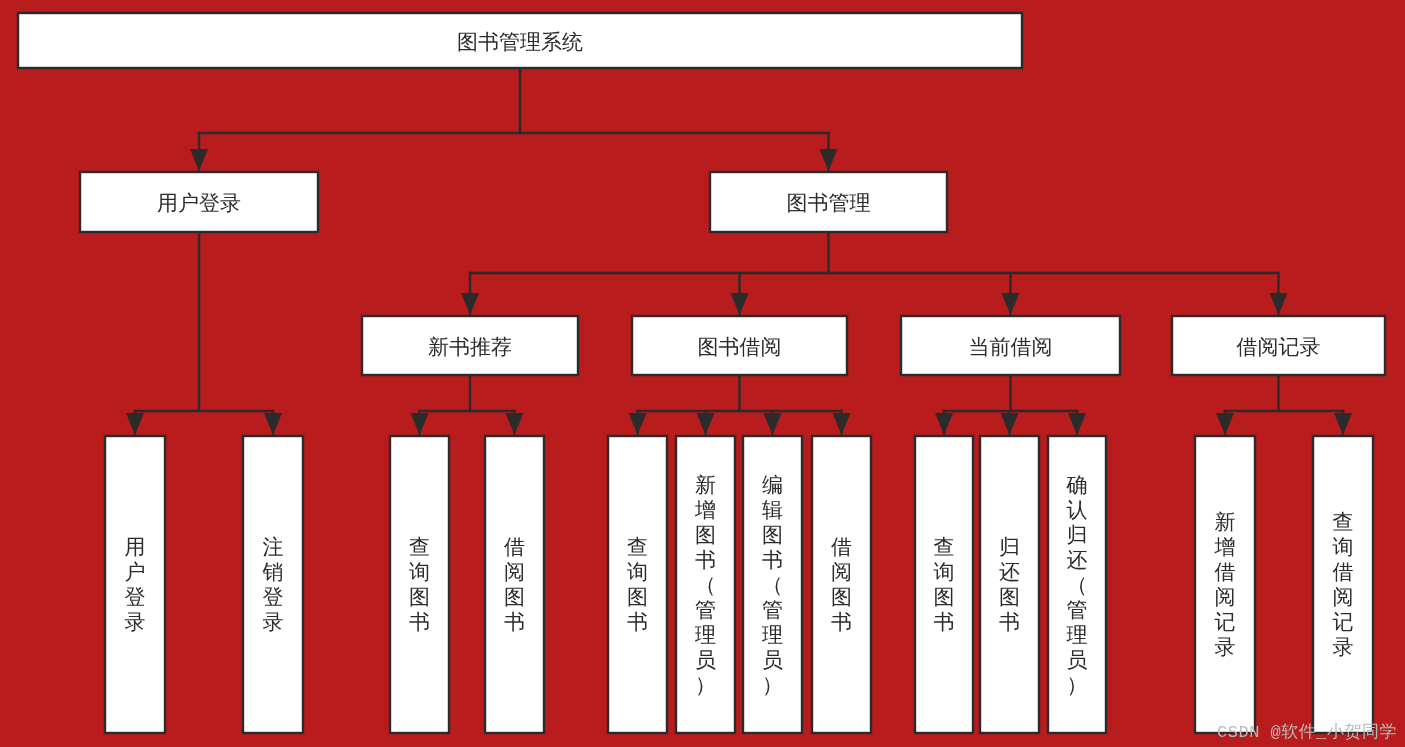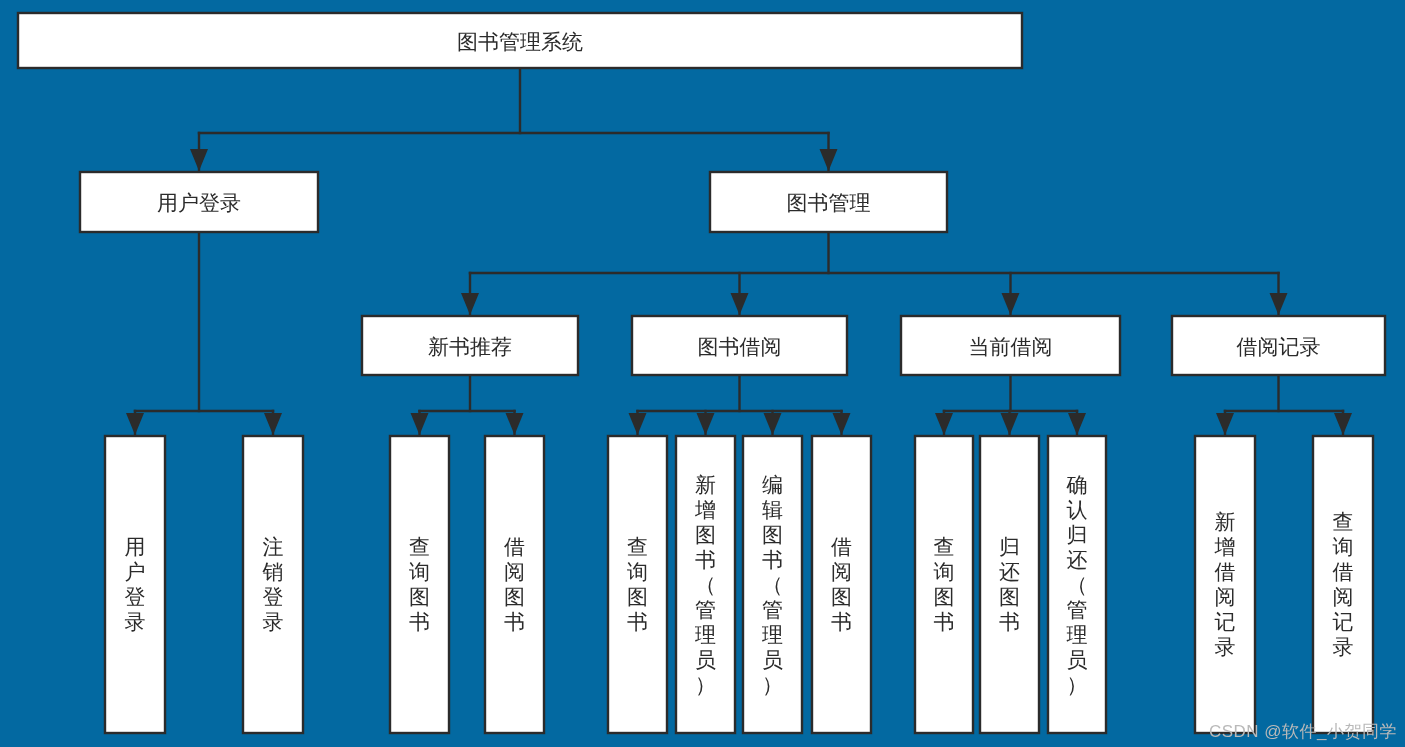--- a/index.html
+++ b/index.html
@@ -10,21 +10,21 @@
   body {
     width: 1405px;
     height: 747px;
     font-family: "DejaVu Sans", "Liberation Sans", sans-serif;
     overflow: hidden;
   }
   #diagram-root {
     position: relative;
     width: 1405px;
     height: 747px;
-    background: #0369a1;
+    background: #b91c1c;
   }
   svg.tree-canvas {
     position: absolute;
     top: 0;
     left: 0;
     width: 1405px;
     height: 747px;
     display: block;
   }
   .node-box {
@@ -53,21 +53,21 @@
     fill: #2b2b2b;
     font-family: "DejaVu Sans", "Liberation Sans", sans-serif;
     font-size: 21px;
     text-anchor: middle;
     dominant-baseline: central;
   }
   .watermark-text {
     position: absolute;
     right: 8px;
     bottom: 4px;
-    font-family: Liberation Sans, sans-serif;
+    font-family: Liberation Mono, monospace;
     font-size: 17px;
     color: #b9b9b9;
     white-space: nowrap;
     letter-spacing: 0.5px;
     pointer-events: none;
   }
 </style>
 </head>
 <body>
 

